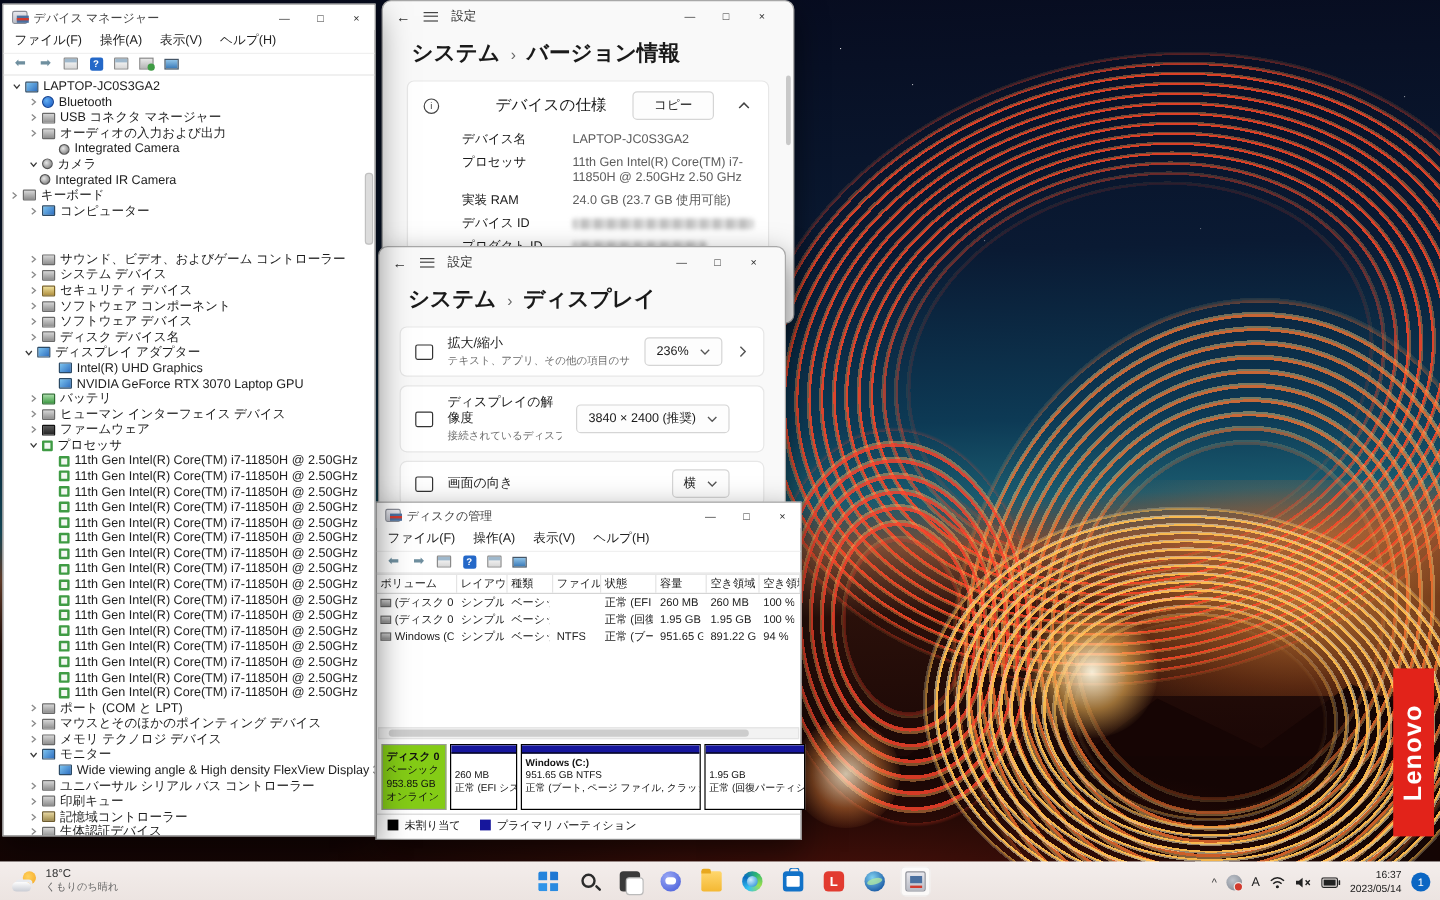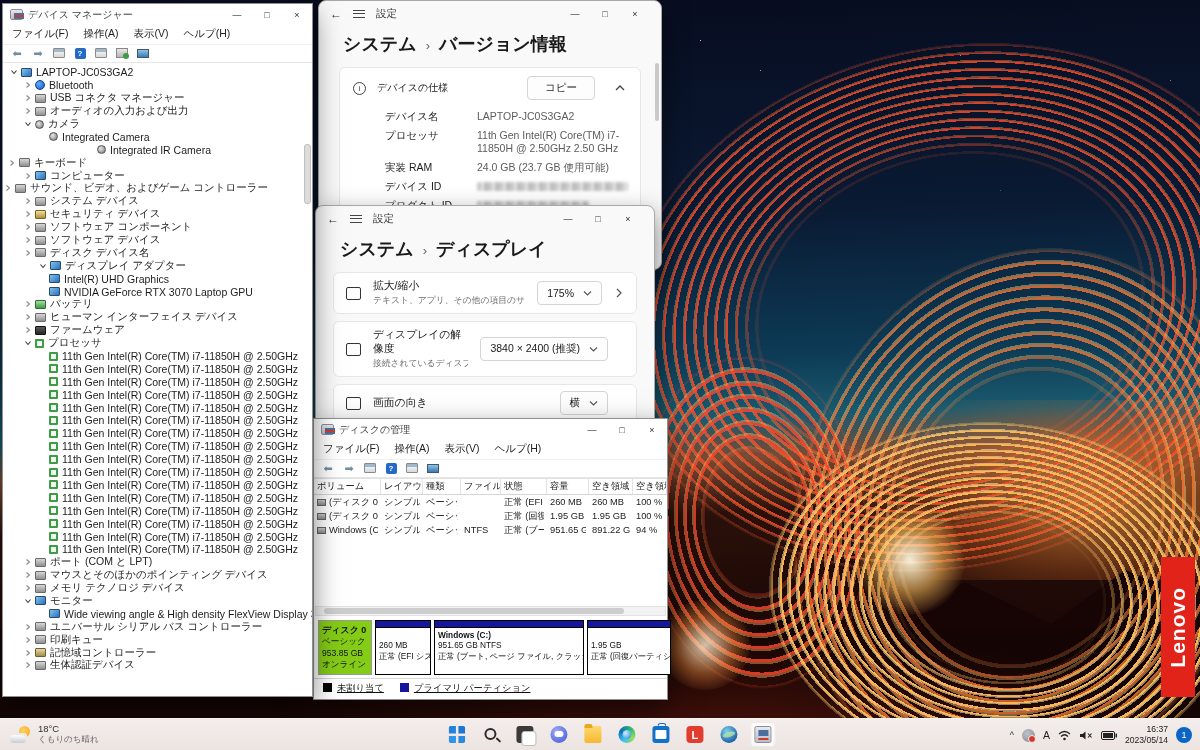--- a/index.html
+++ b/index.html
@@ -85,21 +85,21 @@
   .backarrow { font-size:12px; color:#333; }
   .hamb { width:12px; height:8px; border-top:1.5px solid #444; border-bottom:1.5px solid #444; position:relative; }
   .hamb::after { content:""; position:absolute; left:0; right:0; top:2.2px; height:1.5px; background:#444; }
   .set-head { display:flex; align-items:baseline; gap:9px; padding:6px 24px 11px; color:#1a1a1a; }
   .crumb-parent { font-size:18px; font-weight:600; }
   .crumb-sep { font-size:13px; color:#666; }
   .crumb-cur { font-size:18px; font-weight:700; }
   .card { background:#fff; border:1px solid #e7e7e7; border-radius:6px; margin:0 20px; }
   .card-head { display:flex; align-items:center; gap:11px; padding:8px 13px 7px; }
   .info-ic { width:13px; height:13px; border:1.2px solid #444; border-radius:50%; color:#444; font-size:8px; display:flex; align-items:center; justify-content:center; flex:none; }
-  .card-title { font-size:10px; color:#1a1a1a; }
+  .card-title { font-size:13px; color:#1a1a1a;margin-left:36px; }
   .copybtn { margin-left:auto; border:1px solid #d5d5d5; background:#fdfdfd; border-radius:4px; font-size:10.5px; color:#1a1a1a; padding:4px 17px; }
   .carethead { margin-left:9px; margin-right:2px; }
   .spec-row { display:flex; padding:2.8px 12px 2.8px 45px; font-size:10.5px; line-height:1.28; }
   .spec-label { width:92px; flex:none; color:#1b1b1b; }
   .spec-value { color:#5c5c5c; }
   .blurbar { height:9px; margin-top:2px; border-radius:2px; filter:blur(1.6px);
     background:repeating-linear-gradient(90deg,#c9c9c9 0 4px,#e4e4e4 4px 7px,#bdbdbd 7px 11px); }
   .spec-row:nth-of-type(4) .blurbar { width:158px; }
   .spec-row:nth-of-type(5) .blurbar { width:112px; }
   .set-scroll { position:absolute; right:2px; top:62px; width:4px; height:58px; background:#c9c9c9; border-radius:2px; }
@@ -123,21 +123,21 @@
   .volic { width:9px; height:7px; background:linear-gradient(#cfcfcf,#8a8a8a); border:1px solid #666; flex:none; }
   .dk-fill { flex:1; }
   .hscroll { height:10px; margin:0 1px; background:#f2f2f2; border:1px solid #e3e3e3; display:flex; align-items:center; }
   .hthumb { height:6px; width:86%; margin-left:8px; background:#cdcdcd; border-radius:3px; }
   .diskband { display:flex; gap:3px; padding:4px 4px 3px; }
   .dinfo { width:54px; flex:none; background:#84cc16; border:1px solid #9a9a9a; padding:3px 3px; font-size:8.6px; line-height:1.35; color:#111; }
   .dinfo b { font-size:9px; }
   .part { border:1px solid #000; background:#fff; overflow:hidden; flex:none; }
   .part-top { height:7px; background:#16169c; border-bottom:1px solid #000; }
   .part-body { padding:2px 3px; font-size:8.3px; line-height:1.3; color:#111; white-space:nowrap; }
-  .legendbar { margin-top:auto; display:flex; gap:16px; align-items:center; padding:3px 9px 4px; border-top:1px solid #d8d8d8; font-size:9.3px; color:#111;text-decoration:underline; }
+  .legendbar { margin-top:auto; display:flex; gap:16px; align-items:center; padding:3px 9px 4px; border-top:1px solid #d8d8d8; font-size:9.3px; color:#111; }
   .lgsq { width:9px; height:9px; display:inline-block; margin-right:5px; vertical-align:-1px; }
 
   
   .taskbar { position:absolute; left:0; right:0; bottom:0; height:32px; z-index:20;
     background:linear-gradient(#f3edeb,#ece4e1); border-top:1px solid rgba(255,255,255,.5); }
   .tb-weather { position:absolute; left:10px; top:4px; display:flex; align-items:center; gap:6px; }
   .wicon { width:22px; height:18px; position:relative; }
   .wicon .sun { position:absolute; right:2px; top:0; width:11px; height:11px; border-radius:50%; background:radial-gradient(circle at 40% 40%, #ffd25e, #f5a623); }
   .wicon .cloud { position:absolute; left:0; bottom:1px; width:16px; height:8px; border-radius:8px; background:linear-gradient(#fdfdfd,#c9ccd4); box-shadow:2px -3px 0 -1px #e8eaef; }
   .wtxt .wt1 { font-size:9.5px; color:#333; }
@@ -265,35 +265,35 @@
         </div>
         <div class="trow" style="padding-left: 20px;">
           <span class="chev">
             <svg class="g" width="8" height="8" viewBox="0 0 8 8">
               <path d="M2.5 1.5 L5.5 4 L2.5 6.5" stroke="#8a8a8a" stroke-width="1.1" fill="none"></path>
             </svg>
           </span>
           <span class="ti ti-audio"></span>
           <span>オーディオの入力および出力</span>
         </div>
+        <div class="trow" style="padding-left: 34px;">
+          <span class="chev"></span>
+          <span class="ti ti-camera"></span>
+          <span>Integrated Camera</span>
+        </div>
         <div class="trow" style="padding-left: 20px;">
           <span class="chev">
             <svg class="g" width="8" height="8" viewBox="0 0 8 8">
               <path d="M1.5 2.5 L4 5.5 L6.5 2.5" stroke="#3a3a3a" stroke-width="1.1" fill="none"></path>
             </svg>
           </span>
           <span class="ti ti-camera"></span>
           <span>カメラ</span>
         </div>
-        <div class="trow" style="padding-left: 34px;">
-          <span class="chev"></span>
-          <span class="ti ti-camera"></span>
-          <span>Integrated Camera</span>
-        </div>
-        <div class="trow" style="padding-left: 34px; margin-left: 48px;">
+        <div class="trow" style="padding-left: 18px;">
           <span class="chev"></span>
           <span class="ti ti-camera"></span>
           <span>Integrated IR Camera</span>
         </div>
         <div class="trow" style="padding-left: 4px; text-align: right;">
           <span class="chev">
             <svg class="g" width="8" height="8" viewBox="0 0 8 8">
               <path d="M2.5 1.5 L5.5 4 L2.5 6.5" stroke="#8a8a8a" stroke-width="1.1" fill="none"></path>
             </svg>
           </span>
@@ -302,21 +302,21 @@
         </div>
         <div class="trow" style="padding-left: 20px;">
           <span class="chev">
             <svg class="g" width="8" height="8" viewBox="0 0 8 8">
               <path d="M2.5 1.5 L5.5 4 L2.5 6.5" stroke="#8a8a8a" stroke-width="1.1" fill="none"></path>
             </svg>
           </span>
           <span class="ti ti-monitor"></span>
           <span>コンピューター</span>
         </div>
-        <div class="trow" style="">
+        <div class="trow" style="padding-left: 20px; margin-top: 28px;">
           <span class="chev">
             <svg class="g" width="8" height="8" viewBox="0 0 8 8">
               <path d="M2.5 1.5 L5.5 4 L2.5 6.5" stroke="#8a8a8a" stroke-width="1.1" fill="none"></path>
             </svg>
           </span>
           <span class="ti ti-audio"></span>
           <span>サウンド、ビデオ、およびゲーム コントローラー</span>
         </div>
         <div class="trow" style="padding-left: 20px;">
           <span class="chev">
@@ -356,21 +356,21 @@
         </div>
         <div class="trow" style="padding-left: 20px;">
           <span class="chev">
             <svg class="g" width="8" height="8" viewBox="0 0 8 8">
               <path d="M2.5 1.5 L5.5 4 L2.5 6.5" stroke="#8a8a8a" stroke-width="1.1" fill="none"></path>
             </svg>
           </span>
           <span class="ti ti-disk"></span>
           <span>ディスク デバイス名</span>
         </div>
-        <div class="trow" style="padding-left: 35px;">
+        <div class="trow" style="padding-left: 16px;">
           <span class="chev">
             <svg class="g" width="8" height="8" viewBox="0 0 8 8">
               <path d="M1.5 2.5 L4 5.5 L6.5 2.5" stroke="#3a3a3a" stroke-width="1.1" fill="none"></path>
             </svg>
           </span>
           <span class="ti ti-display"></span>
           <span>ディスプレイ アダプター</span>
         </div>
         <div class="trow" style="padding-left: 34px;">
           <span class="chev"></span>
@@ -657,21 +657,21 @@
       <span class="crumb-cur">ディスプレイ</span>
     </div>
     <div id="display-rows">
         <div class="srow">
           <span class="sic sic-scale"></span>
           <span class="stxt">
             <div class="st1">拡大/縮小</div>
             <div class="st2">テキスト、アプリ、その他の項目のサイズを変更します</div>
           </span>
           <span class="dropdown">
-            <span>175%</span>
+            <span>236%</span>
             <span>
               <svg class="g" width="9" height="6" viewBox="0 0 9 6">
                 <path d="M1 1.5 L4.5 5 L8 1.5" stroke="#555" stroke-width="1.1" fill="none"></path>
               </svg>
             </span>
           </span>
           <span class="navchev">
             <svg class="g" width="6" height="10" viewBox="0 0 6 10">
               <path d="M1 1 L5 5 L1 9" stroke="#555" stroke-width="1.2" fill="none"></path>
             </svg>

